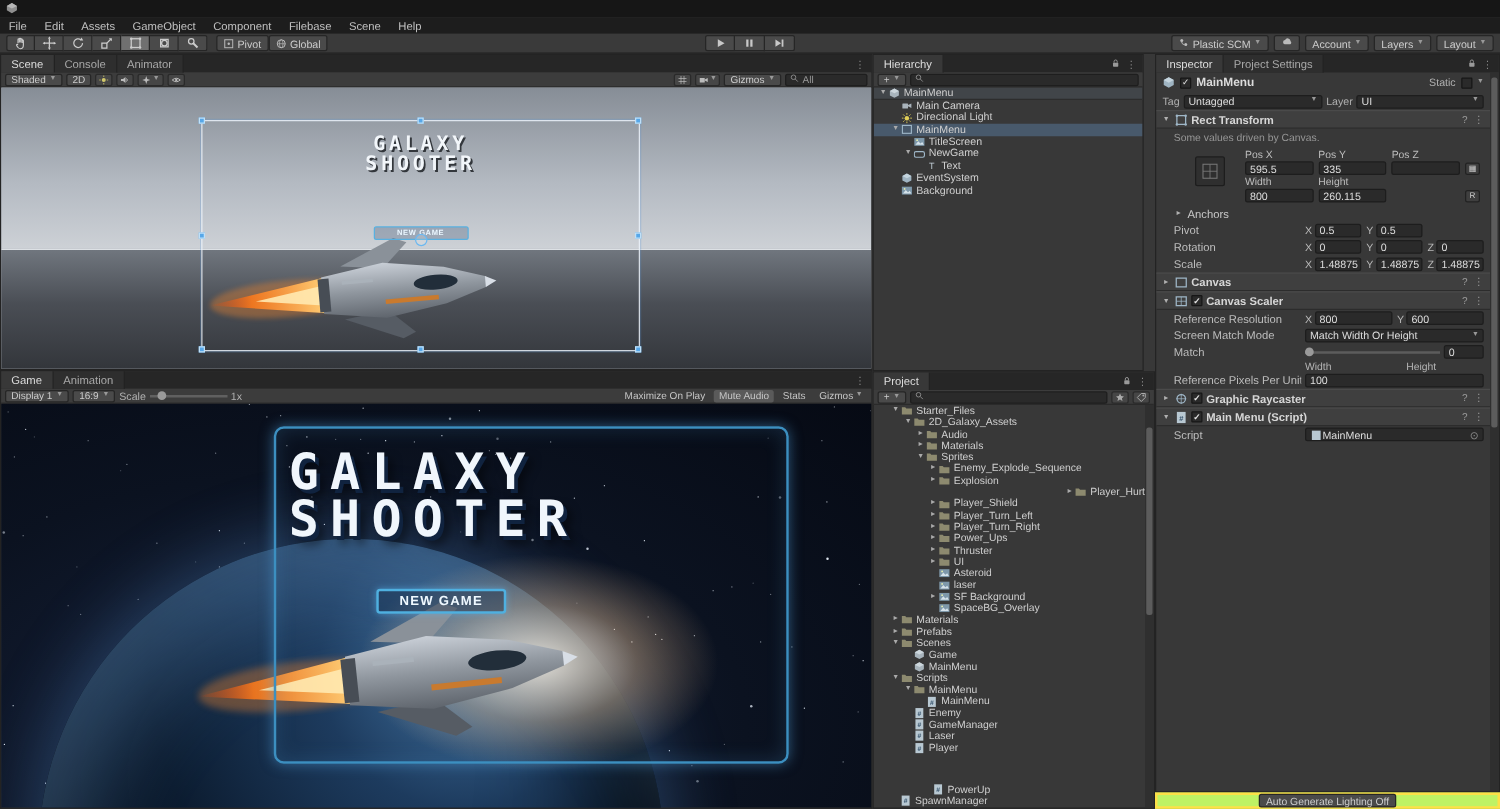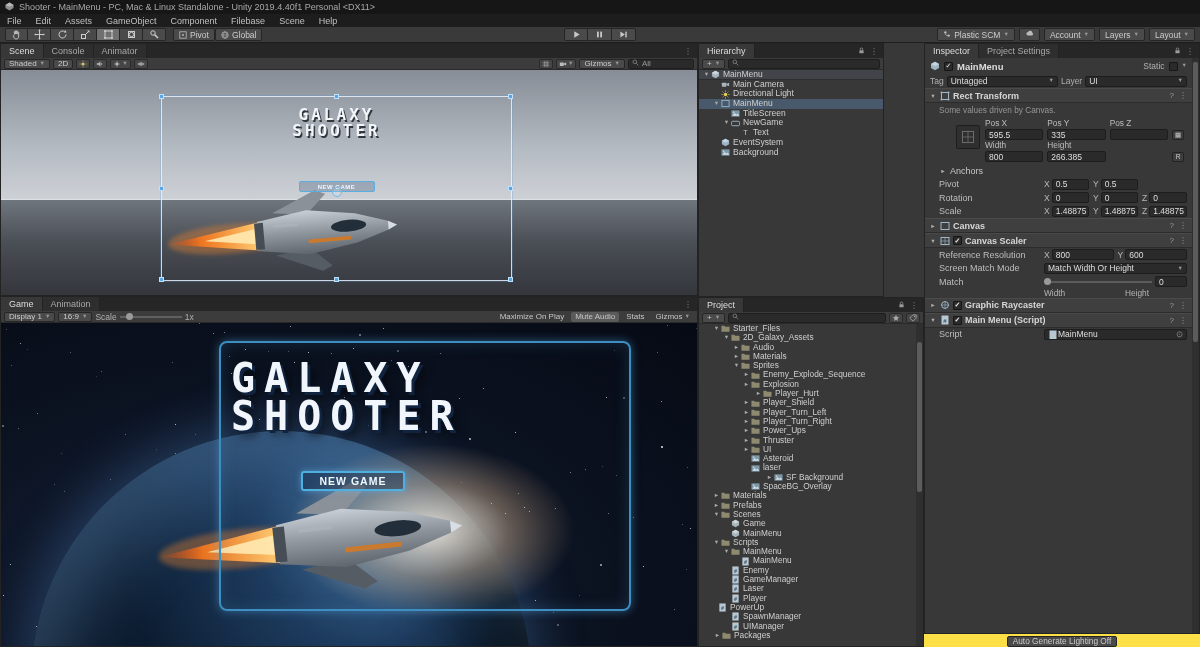--- a/index.html
+++ b/index.html
@@ -22,21 +22,21 @@
 .playgroup{position:absolute;left:50%;top:1px;transform:translateX(-50%);display:flex}
 .playbtn{width:24px;height:13px;background:#4a4a4a;border:1px solid #262626;border-left-width:0;display:flex;align-items:center;justify-content:center}
 .playbtn:first-child{border-left-width:1px;border-radius:2px 0 0 2px}
 .playbtn:last-child{border-radius:0 2px 2px 0}
 .rightgroup{margin-left:auto;display:flex;align-items:center;gap:4px}
 
 
 .panel{position:absolute;background:#383838;border:1px solid #232323}
 #scene-panel{left:0;top:43px;width:698px;height:253px}
 #game-panel{left:0;top:296px;width:698px;height:351px}
-#hierarchy-panel{left:698px;top:43px;width:186px;height:254px}
+#hierarchy-panel{left:698px;top:43px;width:217px;height:254px}
 #project-panel{left:698px;top:297px;width:226px;height:350px}
 #inspector-panel{left:924px;top:43px;width:276px;height:591px}
 .tabstrip{height:14px;background:#262626;display:flex;align-items:stretch}
 .tabs{display:flex}
 .tab{display:flex;align-items:center;padding:0 8px;font-size:9px;color:#a8a8a8;background:#2e2e2e;border-right:1px solid #222;white-space:nowrap}
 .tab.active{background:#383838;color:#dddddd}
 .striprt{margin-left:auto;display:flex;align-items:center;gap:5px;padding-right:5px;color:#8a8a8a;font-size:8px}
 .subbar{height:12px;background:#3c3c3c;border-bottom:1px solid #2a2a2a;display:flex;align-items:center;gap:3px;padding:0 3px;font-size:8.5px}
 .subbar .tbtn{height:10px;font-size:8px;padding:0 4px}
 .iconbtn{height:10px;display:flex;align-items:center;gap:1px;padding:0 2px;background:#464646;border:1px solid #2a2a2a;border-radius:2px}
@@ -92,47 +92,46 @@
 .cicon{width:10px;height:10px;flex:none}
 .cicon svg{width:10px;height:10px;display:block}
 .hspacer{flex:1}
 .hicon{color:#9a9a9a;font-weight:normal;font-size:8px;padding:0 1px}
 .cb{width:9px;height:9px;background:#2a2a2a;border:1px solid #161616;border-radius:1px;display:inline-flex;align-items:center;justify-content:center;font-size:7px;color:#e6e6e6;flex:none}
 .irow{display:flex;align-items:center;gap:3px;height:13.5px;padding:0 5px 0 14px}
 .ilabel{width:102px;flex:none;color:#bdbdbd;overflow:hidden;white-space:nowrap}
 .ifield{flex:1;min-width:0;height:11px;background:#2a2a2a;border:1px solid #1d1d1d;border-radius:2px;display:flex;align-items:center;padding:0 3px;color:#dedede;font-size:8.5px;white-space:nowrap;overflow:hidden}
 .ddf{justify-content:space-between}
 .note{padding:2px 5px 2px 14px;color:#969696;font-size:8.3px}
-.rt{display:flex;padding:2px 5px 2px 31px;gap:5px}
+.rt{display:flex;padding:2px 5px 2px 31px;gap:16px}
 .anchorbtn{width:24px;height:24px;background:#2f2f2f;border:1px solid #1d1d1d;border-radius:2px;flex:none;margin-top:6px;display:flex;align-items:center;justify-content:center}
 .rtcols{flex:1;display:grid;grid-template-columns:1fr 1fr 1fr 15px;column-gap:4px;row-gap:1px;align-items:center}
 .colhead{font-size:8.3px;color:#bdbdbd;height:9px;line-height:9px}
 .rbtn{width:12px;height:10px;background:#3f3f3f;border:1px solid #222;border-radius:2px;font-size:6.5px;display:flex;align-items:center;justify-content:center;color:#ccc}
 .axisgrid{flex:1;display:grid;grid-template-columns:1fr 1fr 1fr;gap:4px;min-width:0}
 .axcell{display:flex;align-items:center;gap:2px;min-width:0}
 .axl{color:#b8b8b8;font-size:8.5px}
 .slider{position:relative;flex:1;height:11px}
 .slider .track{position:absolute;left:0;right:0;top:5px;height:1.5px;background:#5c5c5c}
 .slider .knob{position:absolute;left:0;top:2px;width:7px;height:7px;border-radius:50%;background:#9a9a9a}
 .addcomp-row{display:flex;justify-content:center;padding:8px 0}
 .addcomp{width:122px;height:15px;background:#565656;border:1px solid #2e2e2e;border-radius:3px;display:flex;align-items:center;justify-content:center;font-size:8.5px;color:#e8e8e8}
-#statusbar{position:absolute;left:924px;top:634px;width:276px;height:13px;background:#a21caf;border:7px solid #fde047;display:flex;align-items:center;justify-content:center}
+#statusbar{position:absolute;left:924px;top:634px;width:276px;height:13px;background:#bef264;border:2px solid #fde047;display:flex;align-items:center;justify-content:center}
 #statusbar .tbtn{height:11px;font-size:8.3px}
 .vscroll{position:absolute;background:#2f2f2f;width:7px}
 .vthumb{position:absolute;left:1px;width:5px;background:#5c5c5c;border-radius:2px}
 </style>
 </head>
 <body>
 
 <div class="titlebar">
   <span><svg viewBox="0 0 10 10" width="9" height="9">
         <path d="M5 .5 9.5 3.2v3.6L5 9.5.5 6.8V3.2z" fill="#8f8f8f"></path>
         <path d="M5 .5 9.5 3.2 5 5.4.5 3.2z" fill="#b8b8b8"></path>
       </svg></span>
-  <span>Shooter - MainMenu - PC, Mac &amp; Linux Standalone - Unity 2019.4.40f1 Personal &lt;DX11&gt;</span>
 </div>
 <div class="menubar" id="menubar">
     <div class="mitem">File</div>
     <div class="mitem">Edit</div>
     <div class="mitem">Assets</div>
     <div class="mitem">GameObject</div>
     <div class="mitem">Component</div>
     <div class="mitem">Filebase</div>
     <div class="mitem">Scene</div>
     <div class="mitem">Help</div>
@@ -812,21 +811,21 @@
       </div>
       <div class="trow" style="padding-left: 43px;">
         <span class="arrow">►</span>
         <span class="ticon">
           <svg viewBox="0 0 10 10">
             <path d="M.5 2h3l1 1h5v5.5H.5z" fill="#8d8a6f"></path>
           </svg>
         </span>
         <span class="tlabel">Explosion</span>
       </div>
-      <div class="trow" style="padding-left: 55px;">
+      <div class="trow" style="padding-left: 31px; justify-content: flex-end;">
         <span class="arrow">►</span>
         <span class="ticon">
           <svg viewBox="0 0 10 10">
             <path d="M.5 2h3l1 1h5v5.5H.5z" fill="#8d8a6f"></path>
           </svg>
         </span>
         <span class="tlabel">Player_Hurt</span>
       </div>
       <div class="trow" style="padding-left: 43px;">
         <span class="arrow">►</span>
@@ -897,21 +896,21 @@
         <span class="arrow"></span>
         <span class="ticon">
           <svg viewBox="0 0 10 10">
             <rect x=".5" y="1.5" width="9" height="7" fill="#7e98aa"></rect>
             <path d="M1.5 7.5 4 4.5l2 2L7.5 5 9 7.5z" fill="#d5e2ea"></path>
             <circle cx="3" cy="3.5" r=".8" fill="#e8f0b0"></circle>
           </svg>
         </span>
         <span class="tlabel">laser</span>
       </div>
-      <div class="trow" style="padding-left: 66px;">
+      <div class="trow" style="padding-left: 43px;">
         <span class="arrow">►</span>
         <span class="ticon">
           <svg viewBox="0 0 10 10">
             <rect x=".5" y="1.5" width="9" height="7" fill="#7e98aa"></rect>
             <path d="M1.5 7.5 4 4.5l2 2L7.5 5 9 7.5z" fill="#d5e2ea"></path>
             <circle cx="3" cy="3.5" r=".8" fill="#e8f0b0"></circle>
           </svg>
         </span>
         <span class="tlabel">SF Background</span>
       </div>
@@ -1034,31 +1033,31 @@
       <div class="trow" style="padding-left: 23px;">
         <span class="arrow"></span>
         <span class="ticon">
           <svg viewBox="0 0 10 10">
             <rect x="1.5" y=".5" width="7" height="9" fill="#b8c8d2"></rect>
             <text x="5" y="7.5" font-size="6" text-anchor="middle" fill="#33506a" font-weight="bold" font-family="sans-serif">#</text>
           </svg>
         </span>
         <span class="tlabel">Player</span>
       </div>
-      <div class="trow" style="padding-left: 10px;">
+      <div class="trow" style="padding-left: 38px; margin-top: 24px;">
         <span class="arrow"></span>
         <span class="ticon">
           <svg viewBox="0 0 10 10">
             <rect x="1.5" y=".5" width="7" height="9" fill="#b8c8d2"></rect>
             <text x="5" y="7.5" font-size="6" text-anchor="middle" fill="#33506a" font-weight="bold" font-family="sans-serif">#</text>
           </svg>
         </span>
         <span class="tlabel">PowerUp</span>
       </div>
-      <div class="trow" style="padding-left: 23px;">
+      <div class="trow" style="padding-left: 12px;">
         <span class="arrow"></span>
         <span class="ticon">
           <svg viewBox="0 0 10 10">
             <rect x="1.5" y=".5" width="7" height="9" fill="#b8c8d2"></rect>
             <text x="5" y="7.5" font-size="6" text-anchor="middle" fill="#33506a" font-weight="bold" font-family="sans-serif">#</text>
           </svg>
         </span>
         <span class="tlabel">SpawnManager</span>
       </div>
       <div class="trow" style="padding-left: 23px;">
@@ -1160,21 +1159,21 @@
         <span></span>
         <span class="ifield">595.5</span>
         <span class="ifield">335</span>
         <span class="ifield"></span>
         <span class="rbtn">▦</span>
         <span class="colhead">Width</span>
         <span class="colhead">Height</span>
         <span class="colhead"></span>
         <span></span>
         <span class="ifield">800</span>
-        <span class="ifield">266.385</span>
+        <span class="ifield">260.115</span>
         <span></span>
         <span class="rbtn">R</span>
       </div>
     </div>
     <div class="irow">
       <span class="fold">►</span>
       <span>Anchors</span>
     </div>
     <div class="irow">
       <span class="ilabel">Pivot</span>
@@ -1281,20 +1280,24 @@
         </div>
       <span class="ifield" style="flex:0 0 32px">0</span>
     </div>
     <div class="irow" style="height:9px">
       <span class="ilabel"></span>
       <div style="flex:1;display:flex;justify-content:space-between;padding-right:38px;color:#b5b5b5;font-size:8.3px">
         <span>Width</span>
         <span>Height</span>
       </div>
     </div>
+    <div class="irow">
+      <span class="ilabel">Reference Pixels Per Unit</span>
+      <span class="ifield">100</span>
+    </div>
 
     <div class="chead">
       <span class="fold">►</span>
       <span class="cicon">
           <svg viewBox="0 0 10 10">
             <circle cx="5" cy="5" r="3.4" fill="none" stroke="#9fb7c8"></circle>
             <line x1="5" y1="1" x2="5" y2="9" stroke="#9fb7c8" stroke-width=".6"></line>
             <line x1="1" y1="5" x2="9" y2="5" stroke="#9fb7c8" stroke-width=".6"></line>
           </svg>
         </span>

